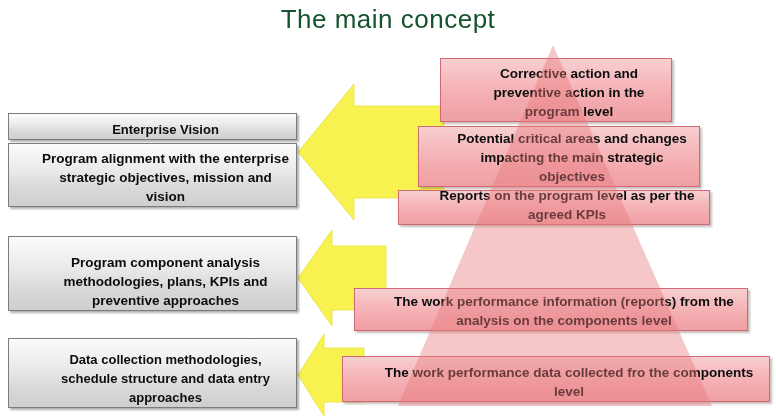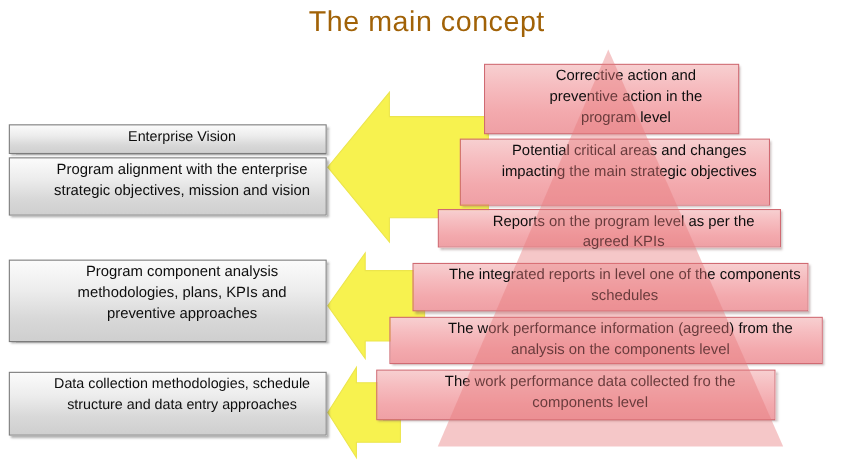--- a/index.html
+++ b/index.html
@@ -7,38 +7,38 @@
     width:776px;height:419px;position:relative;overflow:hidden;
     background:#ffffff;
     font-family:"Liberation Sans", sans-serif;
   }
   #stage{position:absolute;inset:0;width:776px;height:419px;}
 
   
   .title{
     position:absolute;left:0;top:0;width:776px;
     text-align:center;
-    font-size:26px;font-weight:400;color:#a16207;
+    font-size:26px;font-weight:400;color:#14532d;
     letter-spacing:.5px;
     line-height:34px;
   }
 
   
   .triangle{position:absolute;left:0;top:0;width:776px;height:419px;pointer-events:none;z-index:3;}
 
   
   .arrow{position:absolute;z-index:1;}
 
   
   .box{
     position:absolute;
     box-sizing:border-box;
-    display:flex;align-items:flex-start;justify-content:center;
+    display:flex;align-items:flex-end;justify-content:center;
     text-align:center;
-    font-weight:normal;
+    font-weight:bold;
     color:#0d0d0d;
     z-index:2;
     padding-left:26px;
   }
   .box .txt{display:block;width:100%;padding:0 6px;}
 
   
   .gray{
     border:1px solid #7c7c7c;
     background:linear-gradient(to bottom,#fbfbfb 0%,#ececec 38%,#d8d8d8 72%,#cfcfcf 100%);
@@ -72,53 +72,50 @@
 
   <svg class="arrow" style="left:296px;top:332px;width:70px;height:86px;" viewBox="0 0 70 86">
     <polygon points="68,16 68,70 28,70 28,84 2,43 28,2 28,16" fill="#f7f24f" stroke="#ece54c" stroke-width="1"></polygon>
   </svg>
 
 
   <div class="box gray small" style="left:8px;top:113px;width:289px;height:27px;">
     <span class="txt">Enterprise Vision</span>
   </div>
 
-  <div class="box gray" style="left:8px;top:143px;width:289px;height:53px;">
+  <div class="box gray" style="left:8px;top:143px;width:289px;height:64px;">
     <span class="txt">Program alignment with the enterprise strategic objectives, mission and vision</span>
   </div>
 
   <div class="box gray" style="left:8px;top:236px;width:289px;height:75px;">
     <span class="txt">Program component analysis methodologies, plans, KPIs and preventive approaches</span>
   </div>
 
-  <div class="box gray small" style="left:8px;top:338px;width:289px;height:58px;">
+  <div class="box gray small" style="left:8px;top:338px;width:289px;height:70px;">
     <span class="txt">Data collection methodologies, schedule structure and data entry approaches</span>
   </div>
 
   <div class="box pink" style="left:440px;top:58px;width:232px;height:64px;">
     <span class="txt">Corrective action and preventive action in the program level</span>
   </div>
 
   <div class="box pink" style="left:418px;top:126px;width:282px;height:61px;">
     <span class="txt">Potential critical areas and changes impacting the main strategic objectives</span>
   </div>
 
   <div class="box pink" style="left:398px;top:190px;width:312px;height:35px;">
     <span class="txt">Reports on the program level as per the agreed KPIs</span>
   </div>
 
-  <div class="box pink" style="left:375px;top:239px;width:360px;height:44px;">
-    <span class="txt">The integrated reports in level one of the components schedules</span>
+
+  <div class="box pink" style="left:354px;top:288px;width:394px;height:43px;">
+    <span class="txt">The work performance information (reports) from the analysis on the components level</span>
   </div>
 
-  <div class="box pink" style="left:354px;top:288px;width:394px;height:43px;">
-    <span class="txt">The work performance information (agreed) from the analysis on the components level</span>
-  </div>
-
-  <div class="box pink" style="left:342px;top:336px;width:363px;height:46px;">
+  <div class="box pink" style="left:342px;top:356px;width:428px;height:46px;">
     <span class="txt">The work performance data collected fro the components level</span>
   </div>
 
   <svg class="triangle" viewBox="0 0 776 419">
     <polygon points="553,45 712,406 398,406" fill="#e8797b" fill-opacity="0.42"></polygon>
   </svg>
 
 </div>
 
 </body></html>

